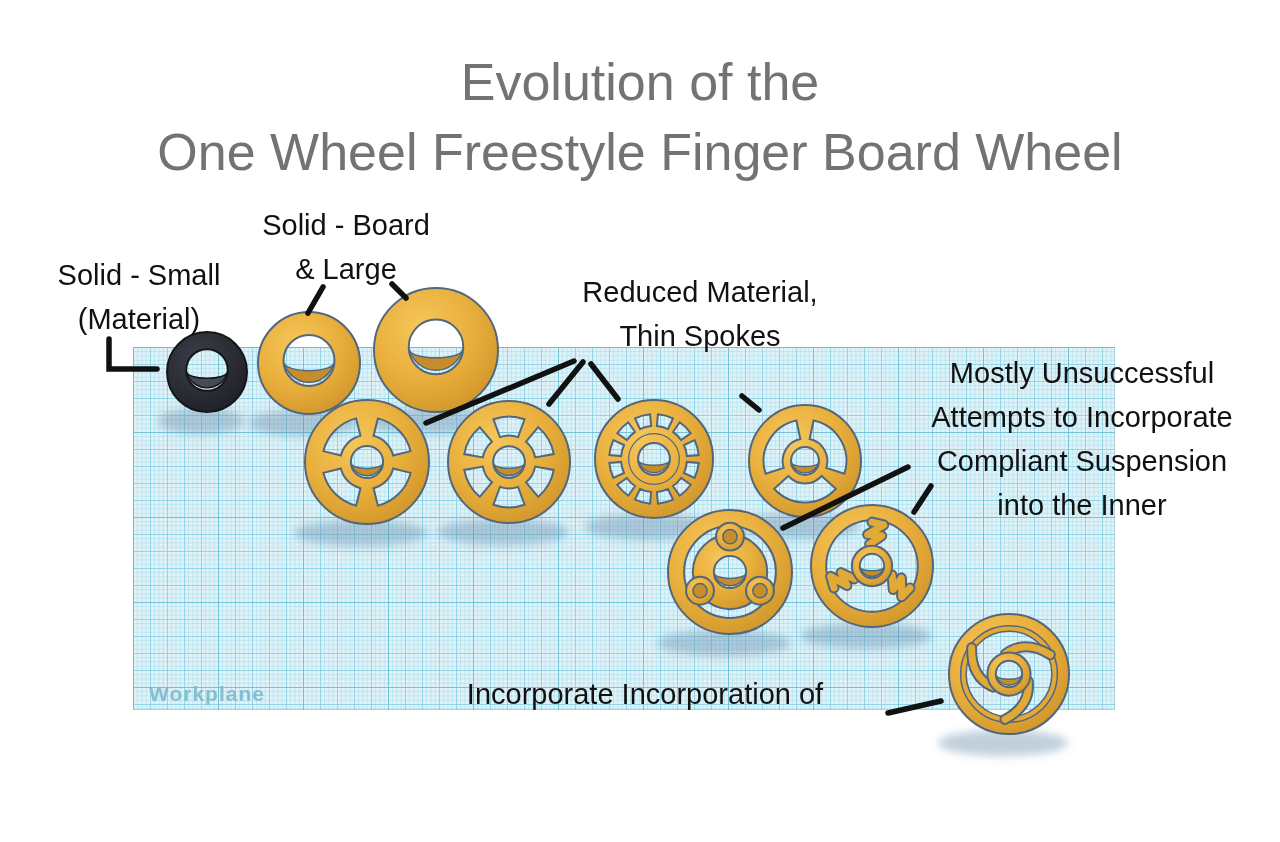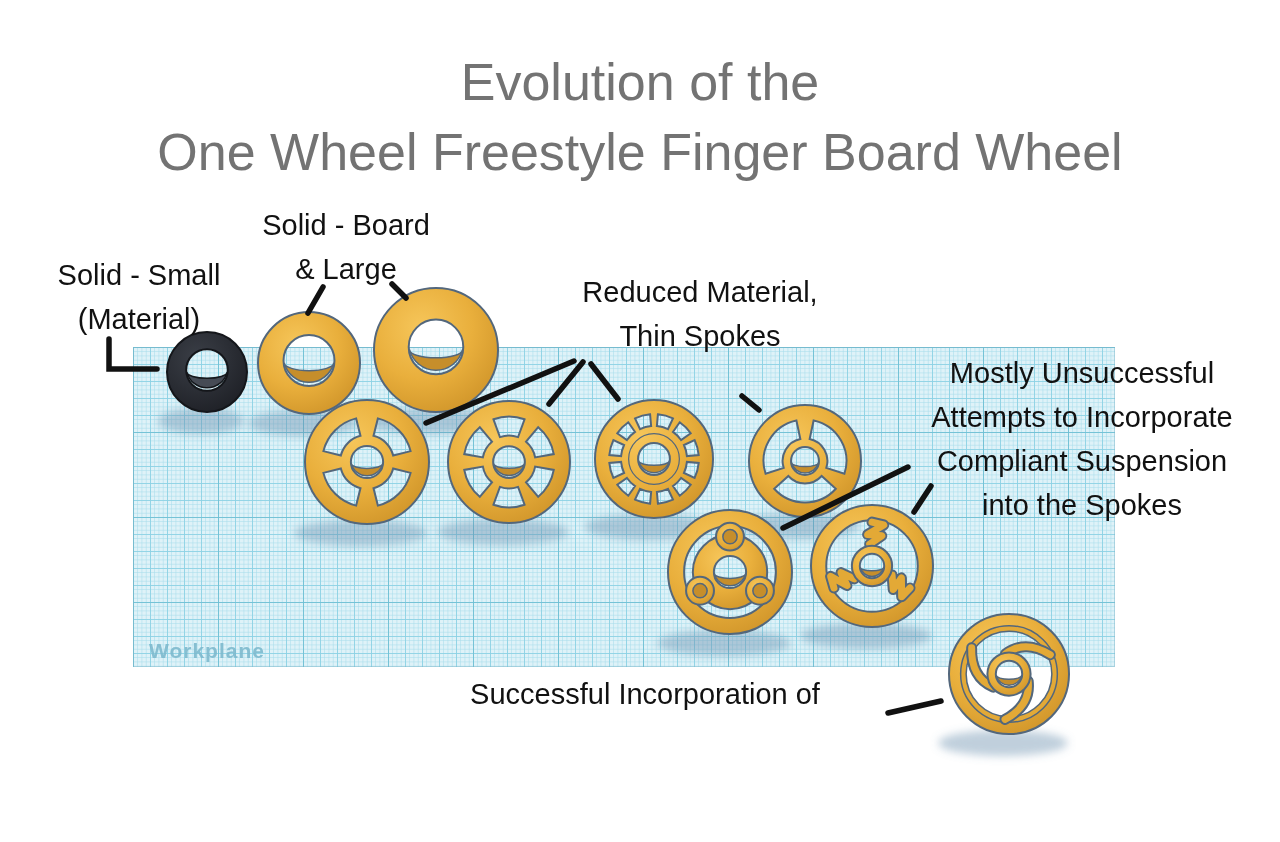--- a/index.html
+++ b/index.html
@@ -3,21 +3,21 @@
 <meta charset="utf-8">
 <style>
   html,body{margin:0;padding:0;background:#ffffff;}
   .stage{
     position:relative; width:1280px; height:842px; overflow:hidden;
     background:#ffffff;
     font-family:"Liberation Sans", sans-serif;
     color:#131313;
   }
   .workplane{
-    position:absolute; left:133px; top:347px; width:982px; height:320px;
+    position:absolute; left:133px; top:347px; width:982px; height:363px;
     background-color:#dff2f8;
     background-image:
       linear-gradient(to right, rgba(110,190,210,.8) 1px, transparent 1px),
       linear-gradient(to bottom, rgba(110,190,210,.8) 1px, transparent 1px),
       linear-gradient(to right, rgba(140,210,228,.85) 1px, transparent 1px),
       linear-gradient(to bottom, rgba(140,210,228,.85) 1px, transparent 1px),
       linear-gradient(to right, rgba(170,222,236,.7) 1px, transparent 1px),
       linear-gradient(to bottom, rgba(170,222,236,.7) 1px, transparent 1px);
     background-size: 85px 85px, 85px 85px, 17px 17px, 17px 17px, 4.25px 4.25px, 4.25px 4.25px;
     box-shadow: inset 0 0 0 1px rgba(120,180,200,.45);
@@ -175,20 +175,20 @@
 
   <div class="ann" style="left:700px; top:270px;">
     <div>Reduced Material,</div>
     <div>Thin Spokes</div>
   </div>
 
   <div class="ann" style="left:1082px; top:351px;">
     <div>Mostly Unsuccessful</div>
     <div>Attempts to Incorporate</div>
     <div>Compliant Suspension</div>
-    <div>into the Spokes</div>
+    <div>into the Inner</div>
   </div>
 
   <div class="ann" style="left:645px; top:672px;">
-    <div>Successful Incorporation of</div>
+    <div>Incorporate Incorporation of</div>
   </div>
 
 </div>
 
 </body></html>

